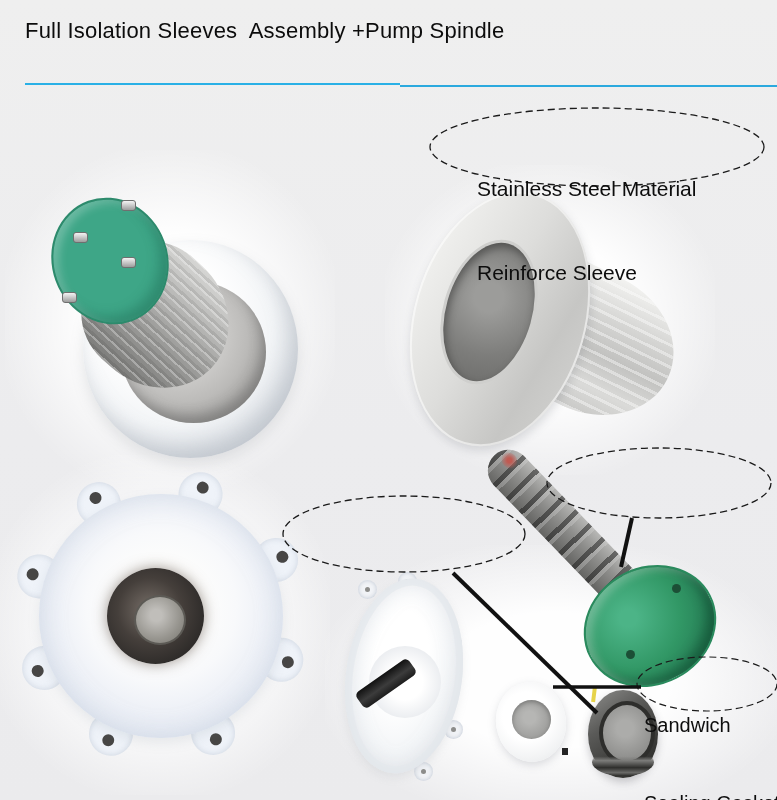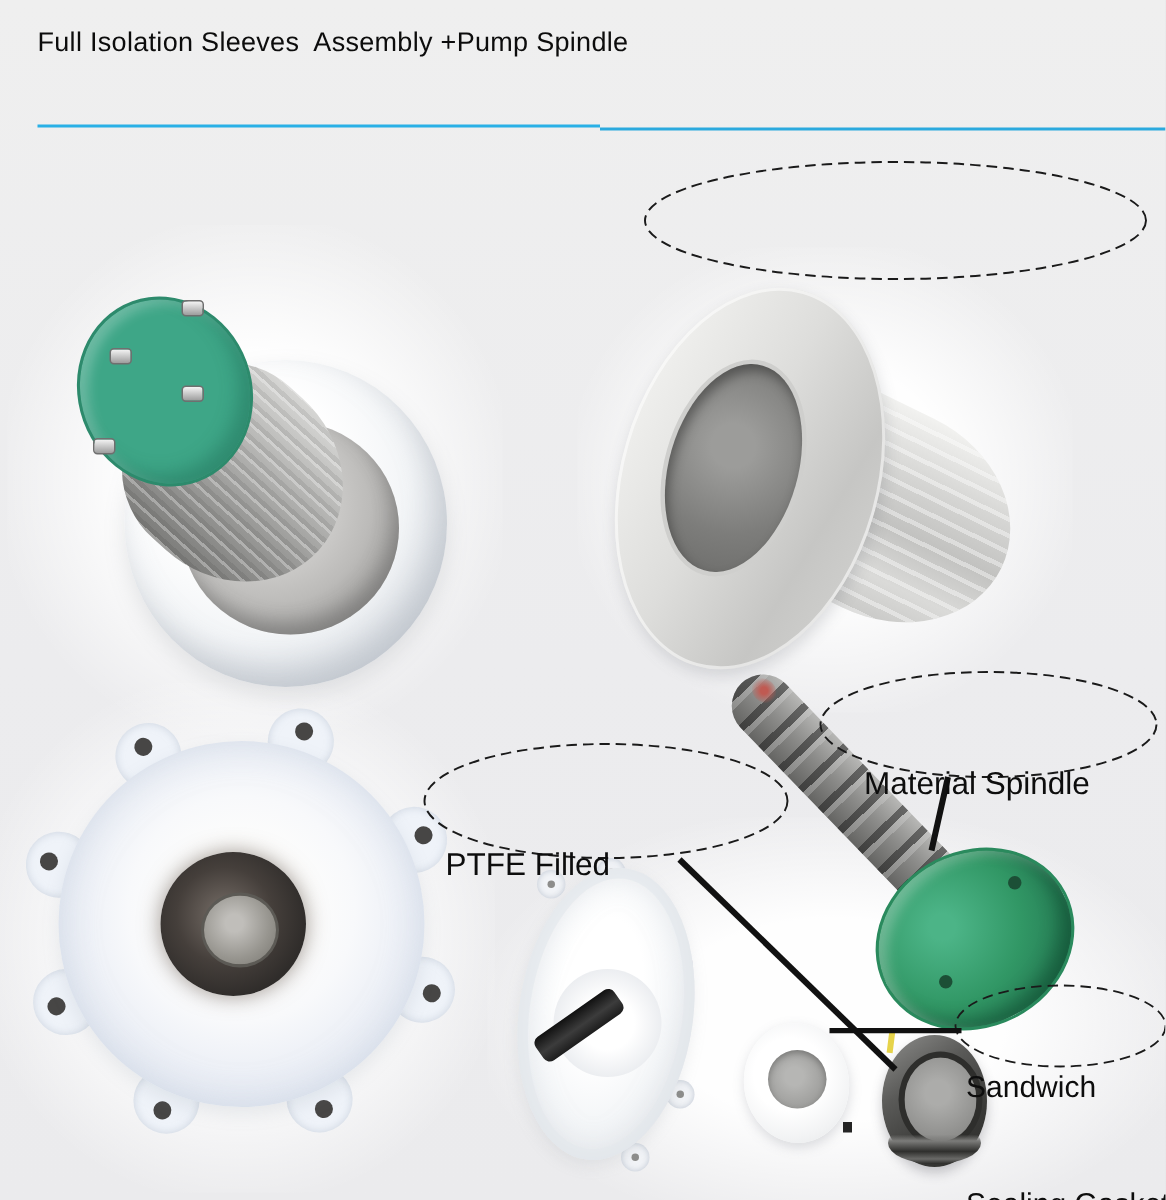--- a/index.html
+++ b/index.html
@@ -3,21 +3,21 @@
 <meta charset="utf-8">
 <style>
   html,body{margin:0;padding:0;}
   body{font-family:"Liberation Sans", sans-serif; background:#e6e6e8;}
   #canvas{position:relative;width:777px;height:800px;overflow:hidden;
     background:linear-gradient(180deg,#efefef 0%,#ececee 55%,#ebebed 100%);}
   .abs{position:absolute;}
   .glow{position:absolute;background:radial-gradient(ellipse at 50% 50%, rgba(255,255,255,.96) 35%, rgba(255,255,255,0) 75%);}
 
   
-  #title{left:25px;top:18px;font-size:18px;color:#0c0c0c;white-space:pre;letter-spacing:.2px;text-align:center;}
+  #title{left:25px;top:18px;font-size:22px;color:#0c0c0c;white-space:pre;letter-spacing:.2px;text-align:center;}
   .divider{height:2px;background:#29b0e6;}
   #divider-left{left:25px;top:83px;width:375px;}
   #divider-right{left:400px;top:85px;width:377px;background:#2ba9de;}
 
   
   .callout-text{color:#0d0d0d;font-size:21px;line-height:28px;white-space:pre;z-index:12;}
   #callout-sandwich-text{font-size:20px;line-height:26px;}
 
   
   #asm-flange{left:83px;top:240px;width:215px;height:218px;border-radius:50%;
@@ -207,24 +207,26 @@
   <svg class="abs" id="callout-svg" width="777" height="800" viewBox="0 0 777 800">
     <ellipse cx="597" cy="147" rx="167" ry="39" fill="none" stroke="#1a1a1a" stroke-width="1.3" stroke-dasharray="7 4"></ellipse>
     <ellipse cx="404" cy="534" rx="121" ry="38" fill="none" stroke="#1a1a1a" stroke-width="1.3" stroke-dasharray="7 4"></ellipse>
     <ellipse cx="659" cy="483" rx="112" ry="35" fill="none" stroke="#1a1a1a" stroke-width="1.3" stroke-dasharray="7 4"></ellipse>
     <ellipse cx="707" cy="684" rx="70" ry="27" fill="none" stroke="#1a1a1a" stroke-width="1.2" stroke-dasharray="7 4"></ellipse>
     <line x1="632" y1="518" x2="621" y2="567" stroke="#111" stroke-width="4"></line>
     <line x1="553" y1="687" x2="641" y2="687" stroke="#111" stroke-width="3.5"></line>
     <line x1="453" y1="573" x2="597" y2="713" stroke="#111" stroke-width="4"></line>
   </svg>
 
+  <div class="abs callout-text" style="left:477px;top:119px;">
+    <div>Stainless Steel Material</div>
+    <div>Reinforce Sleeve</div>
+  </div>
   <div class="abs callout-text" style="left:297px;top:504px;line-height:29px;">
-    <div>PTFE Filled</div>
   </div>
   <div class="abs callout-text" style="left:576px;top:453px;">
-    <div>Material Spindle</div>
   </div>
   <div class="abs callout-text" id="callout-sandwich-text" style="left:644px;top:660px;">
     <div>Sandwich</div>
     <div>Sealing Gasket</div>
   </div>
 
 </div>
 
 </body></html>

